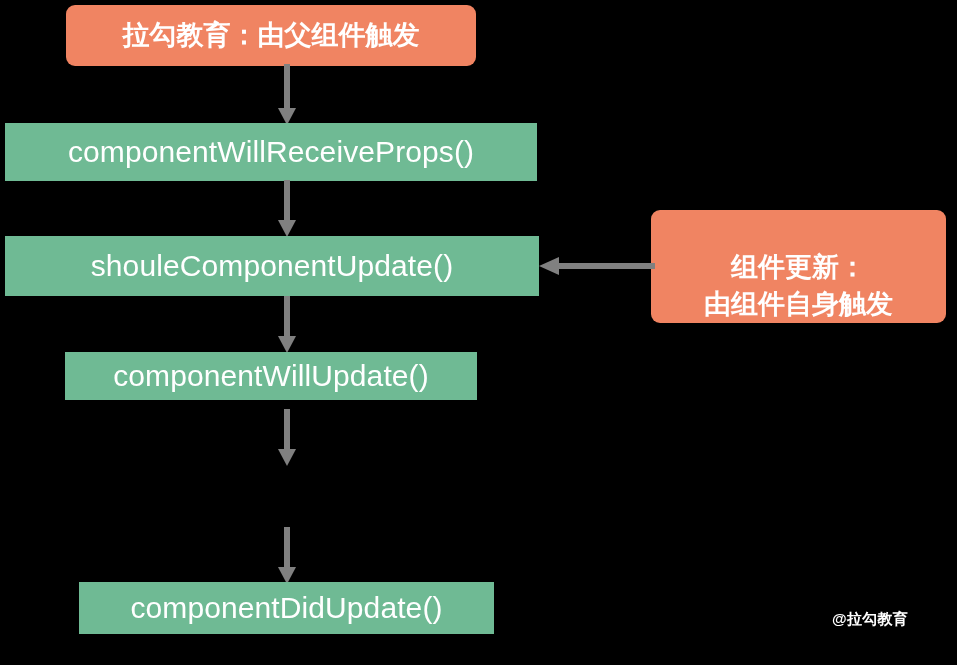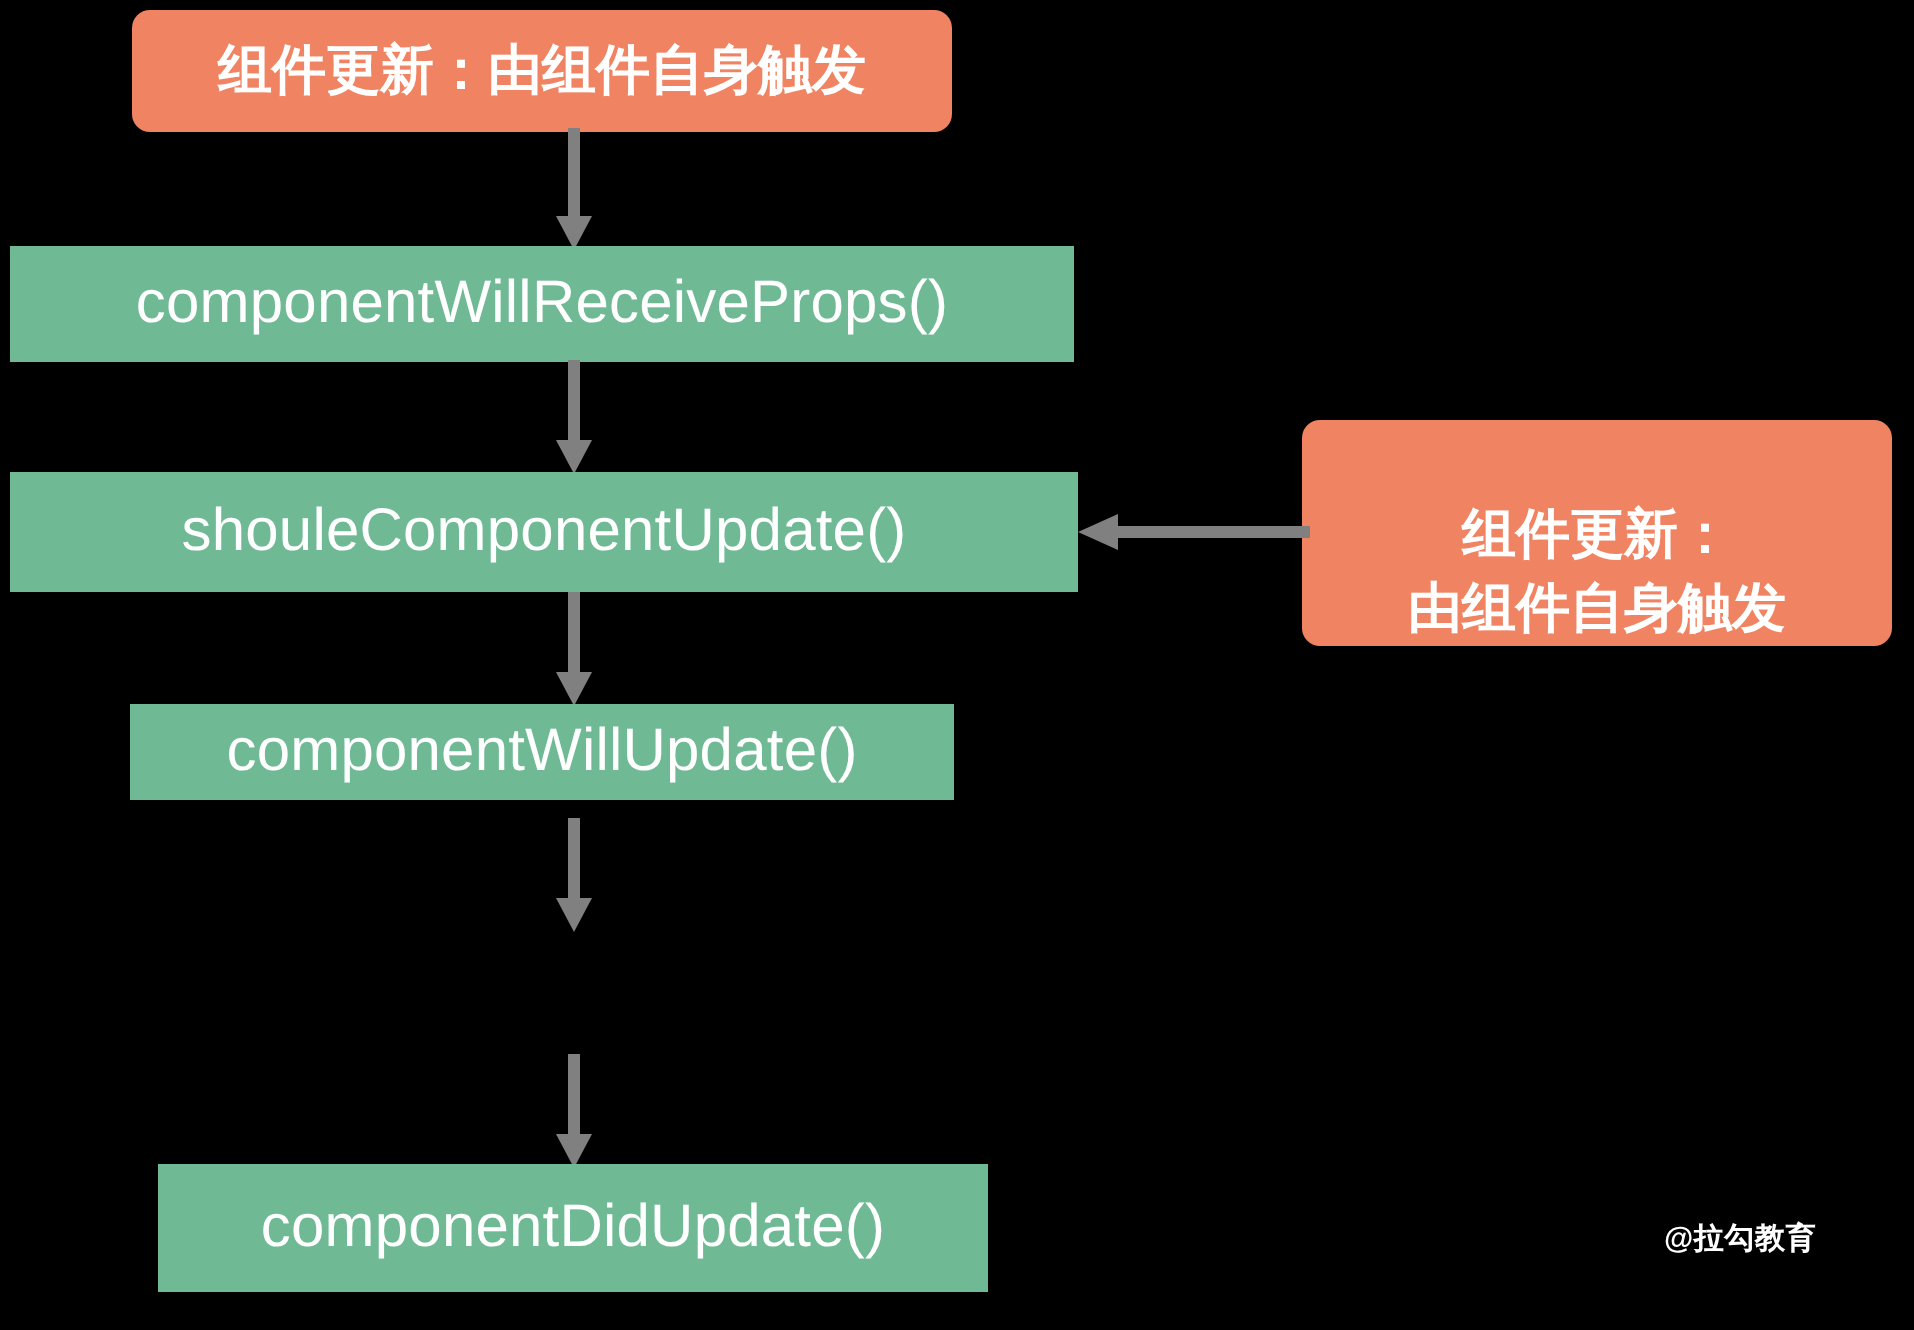--- a/index.html
+++ b/index.html
@@ -62,21 +62,21 @@
     font-weight: 700;
     letter-spacing: 0.3px;
   }
 </style>
 </head>
 <body>
 
 <div id="canvas">
 
   <div class="node node-orange" style="left:66px; top:5px; width:410px; height:61px;">
-    <span>组件更新：由组件自身触发</span>
+    <span>拉勾教育：由父组件触发</span>
   </div>
 
   <svg class="arrow" style="left:277px; top:64px;" width="20" height="62">
     <line x1="10" y1="0" x2="10" y2="48" stroke="#808080" stroke-width="6"></line>
     <polygon points="10,61 1,44 19,44" fill="#808080"></polygon>
   </svg>
 
   <div class="node node-green" style="left:5px; top:123px; width:532px; height:58px;">
     <span>componentWillReceiveProps()</span>
   </div>
@@ -113,19 +113,19 @@
     <line x1="10" y1="0" x2="10" y2="44" stroke="#808080" stroke-width="6"></line>
     <polygon points="10,57 1,40 19,40" fill="#808080"></polygon>
   </svg>
 
 
   <svg class="arrow" style="left:277px; top:527px;" width="20" height="58">
     <line x1="10" y1="0" x2="10" y2="44" stroke="#808080" stroke-width="6"></line>
     <polygon points="10,57 1,40 19,40" fill="#808080"></polygon>
   </svg>
 
-  <div class="node node-green" style="left:79px; top:582px; width:415px; height:64px;">
+  <div class="node node-green" style="left:79px; top:582px; width:415px; height:52px;">
     <span>componentDidUpdate()</span>
   </div>
 
   <div class="watermark" style="left:832px; top:610px;">@拉勾教育</div>
 
 </div>
 
 </body></html>

